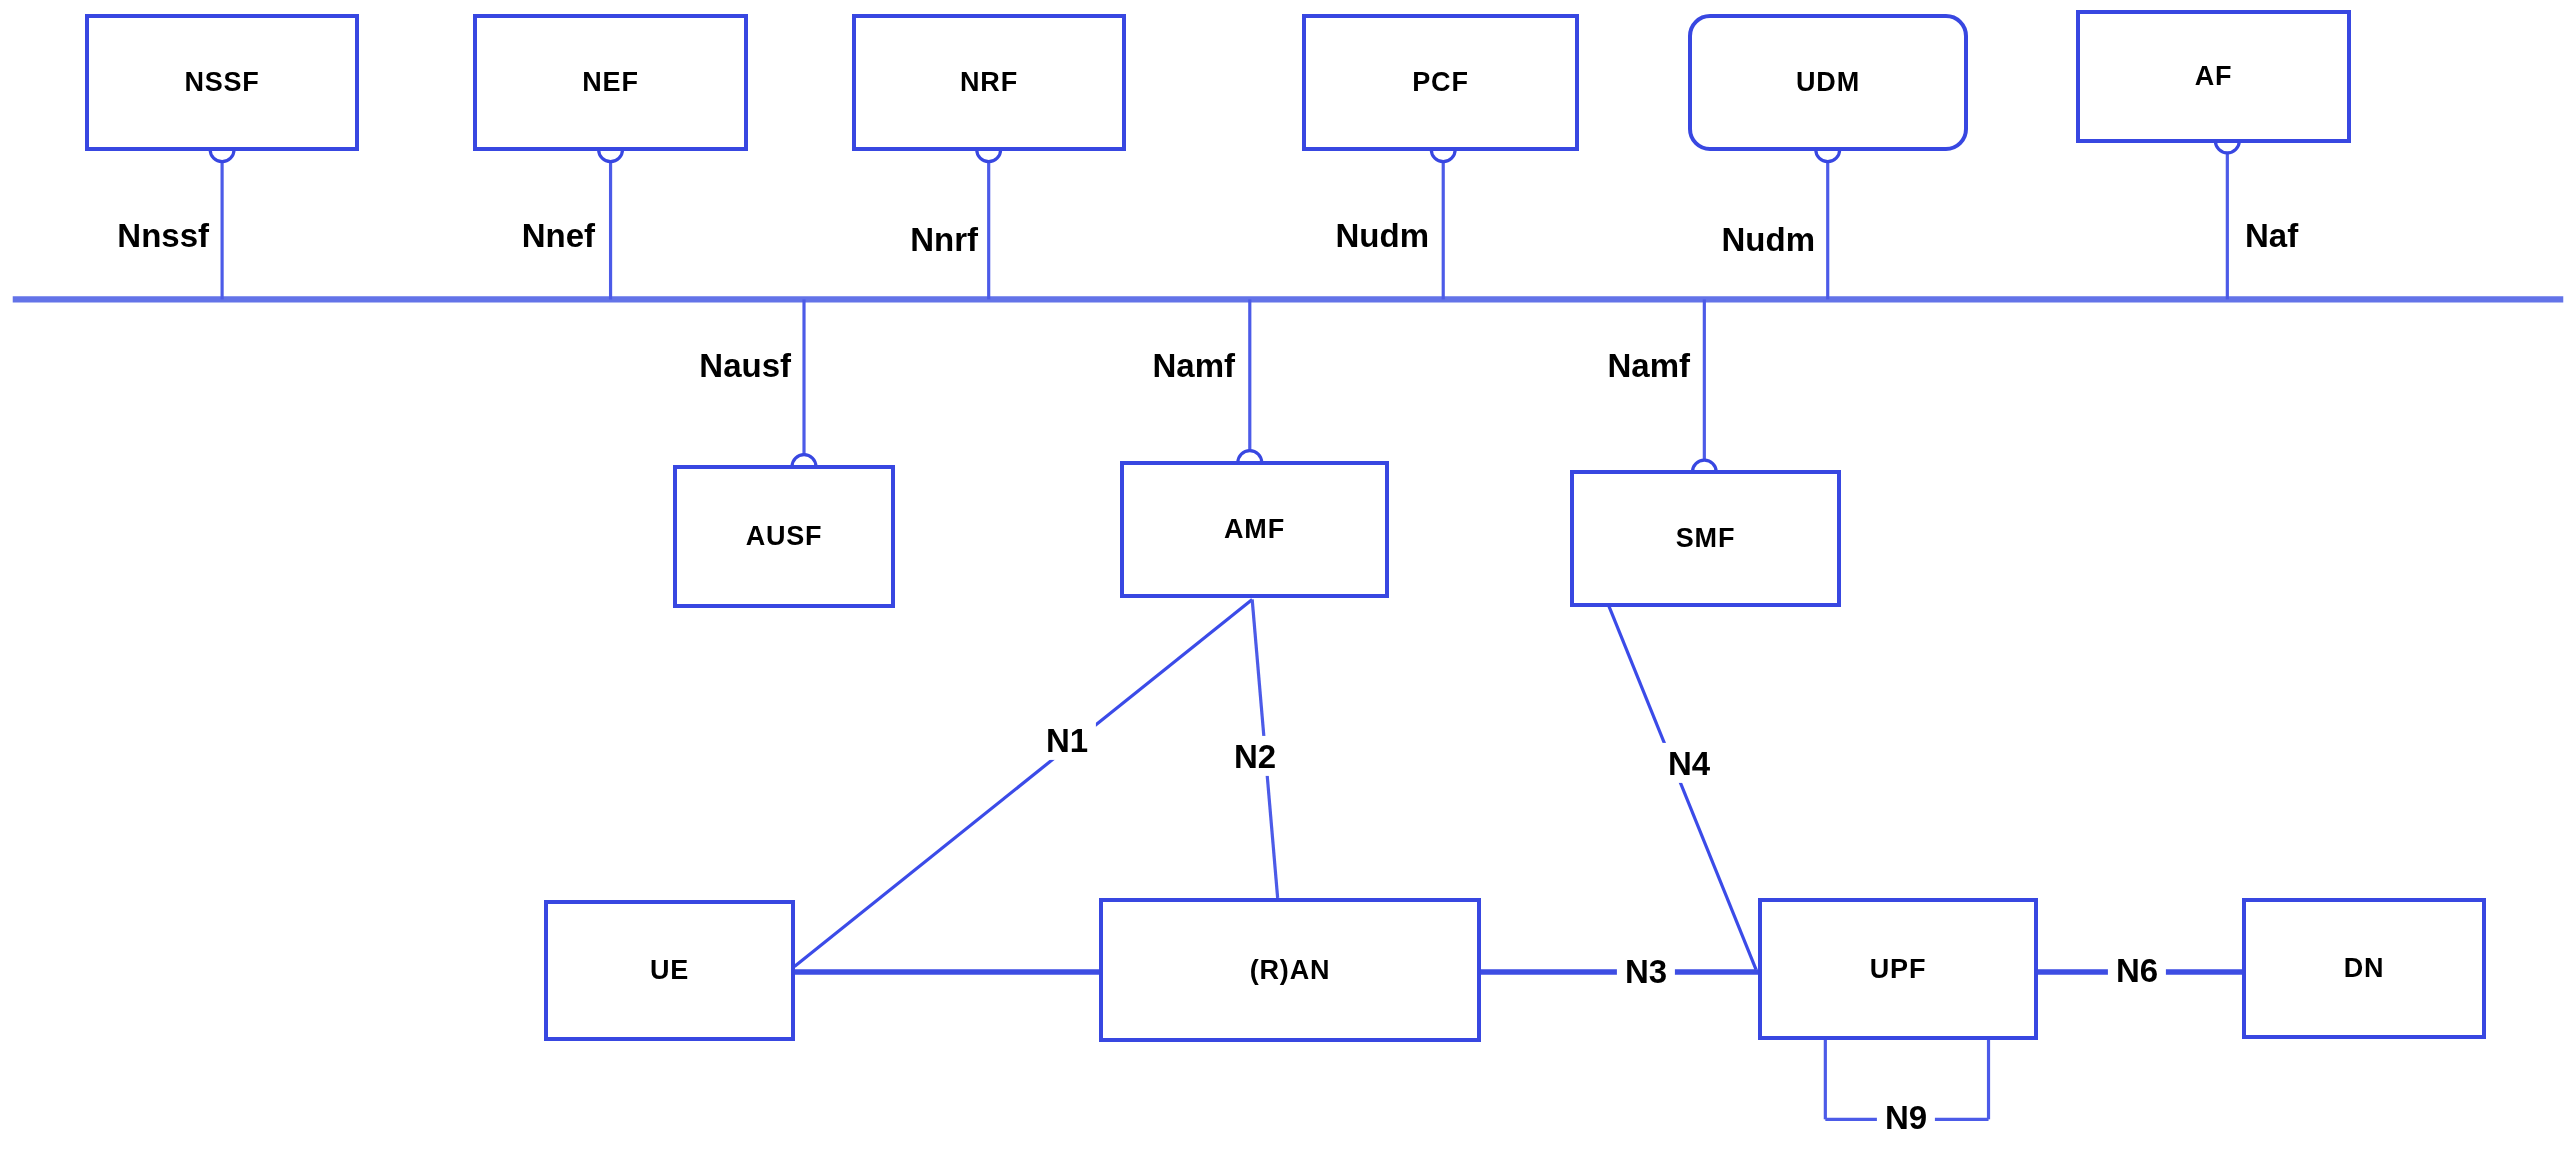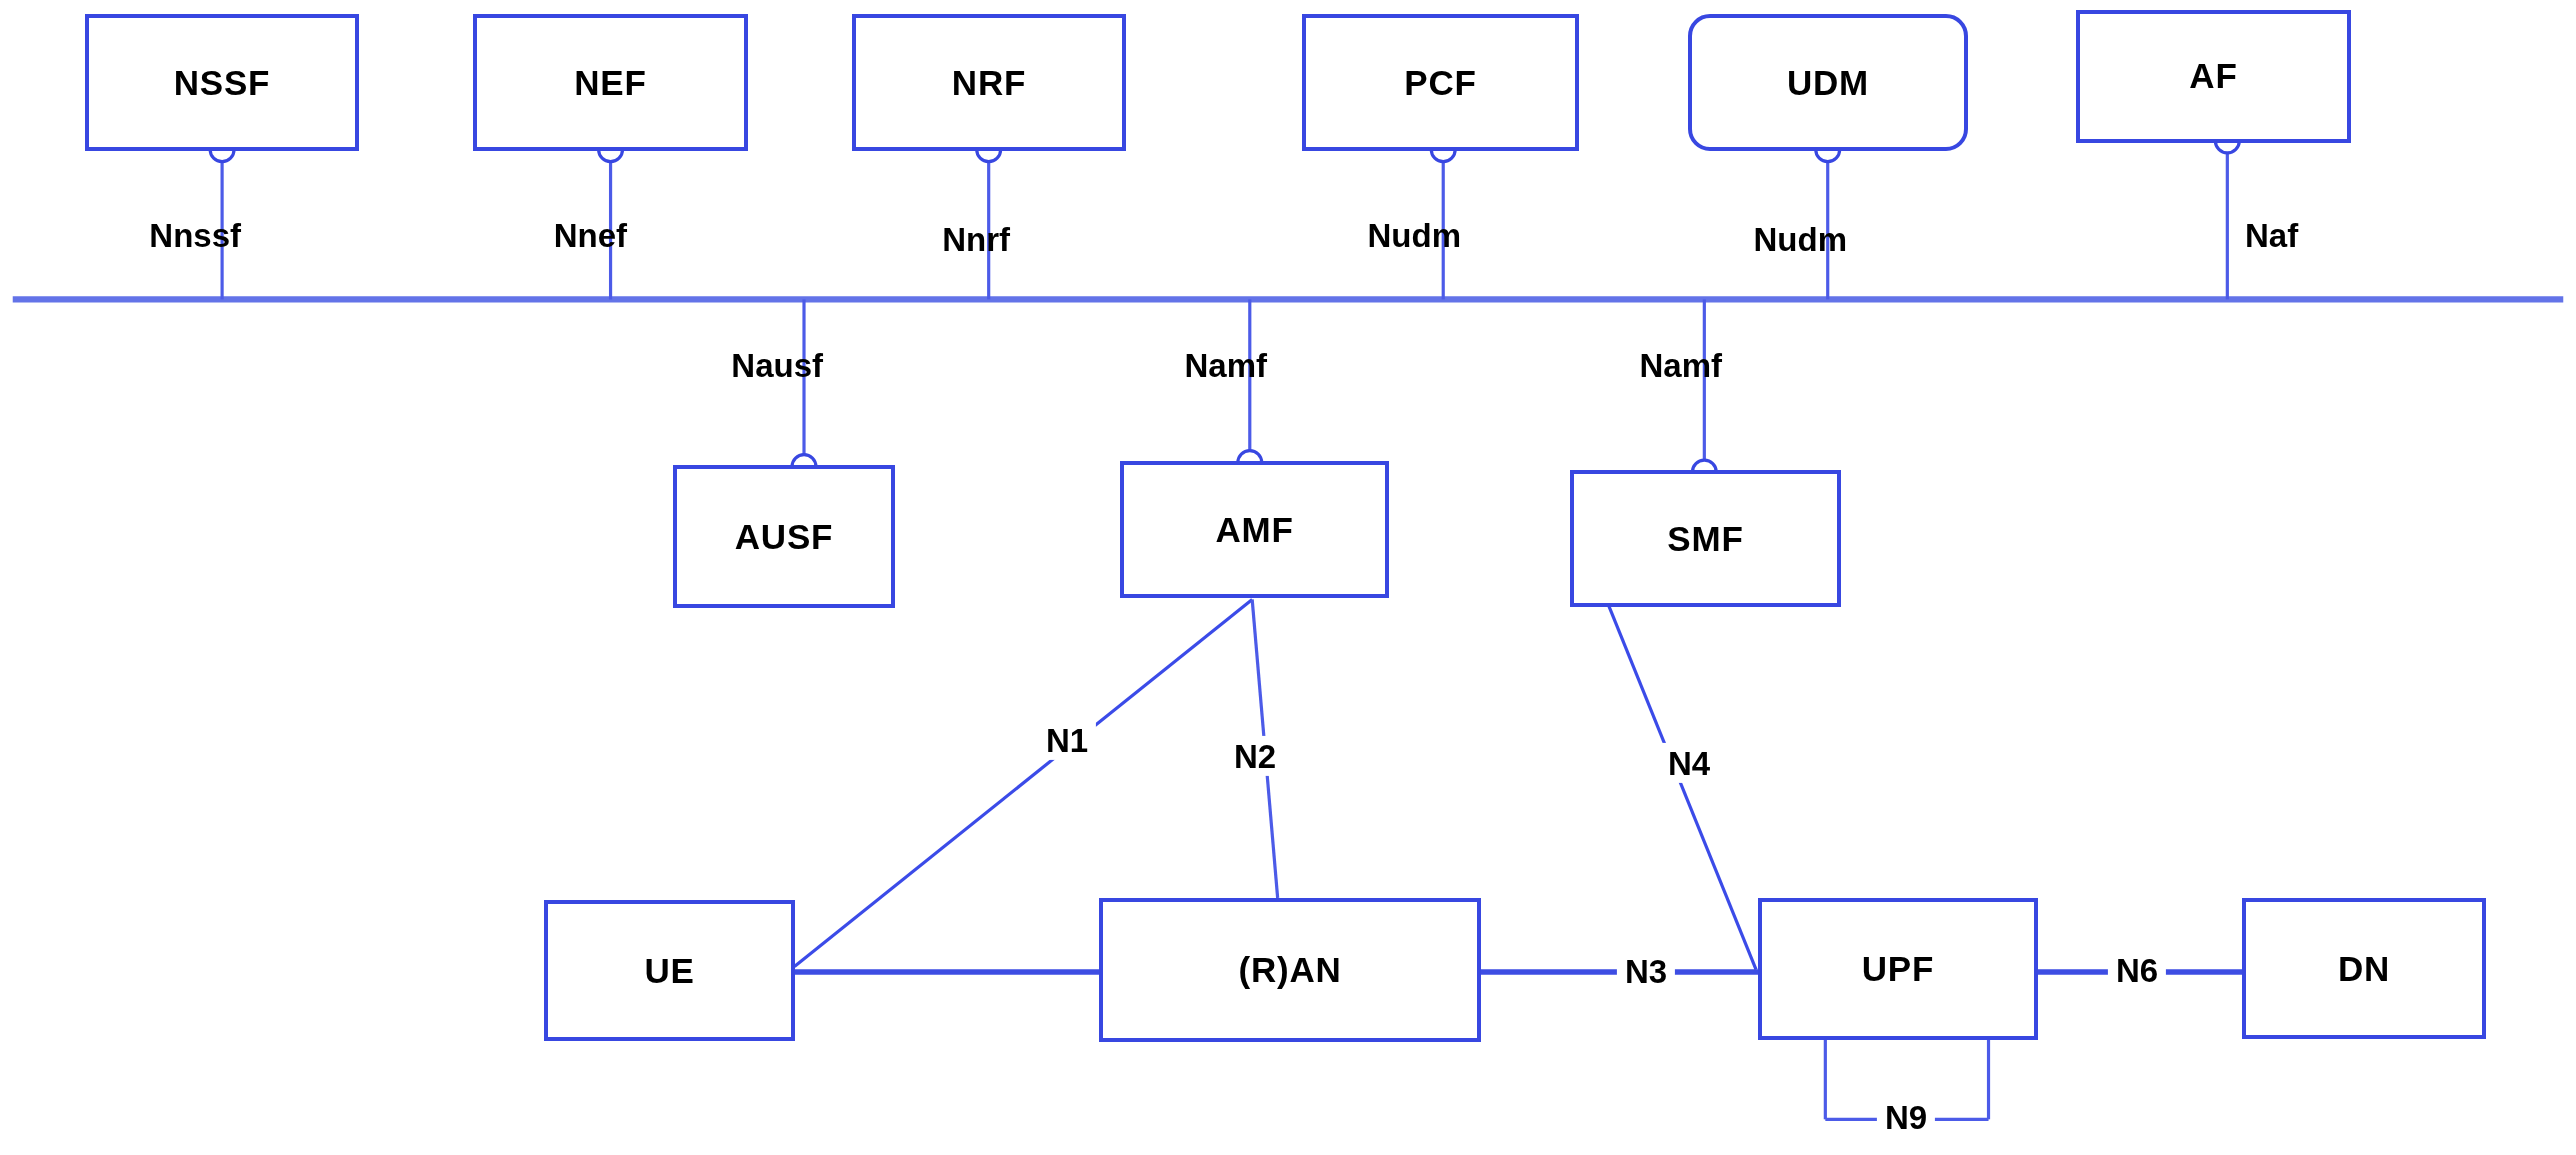--- a/index.html
+++ b/index.html
@@ -26,35 +26,35 @@
     position: absolute;
     box-sizing: border-box;
     border: 4px solid #3847e1;
     background: #ffffff;
     display: flex;
     align-items: center;
     justify-content: center;
   }
   .node span {
     font-weight: bold;
-    font-size: 35px;
+    font-size: 27px;
     color: #000000;
     letter-spacing: 0.8px;
     white-space: nowrap;
   }
   .iface {
     position: absolute;
     font-weight: bold;
     font-size: 33px;
     color: #000000;
     white-space: nowrap;
     line-height: 37px;
     height: 37px;
   }
-  .iface.right-align { transform: translateX(-100%); margin-left: 32px; }
+  .iface.right-align { transform: translateX(-100%); }
   .refpt {
     position: absolute;
     transform: translate(-50%, -50%);
     font-weight: bold;
     font-size: 33px;
     color: #000000;
     background: #ffffff;
     padding: 1.6px 8px;
     white-space: nowrap;
     line-height: 37px;

